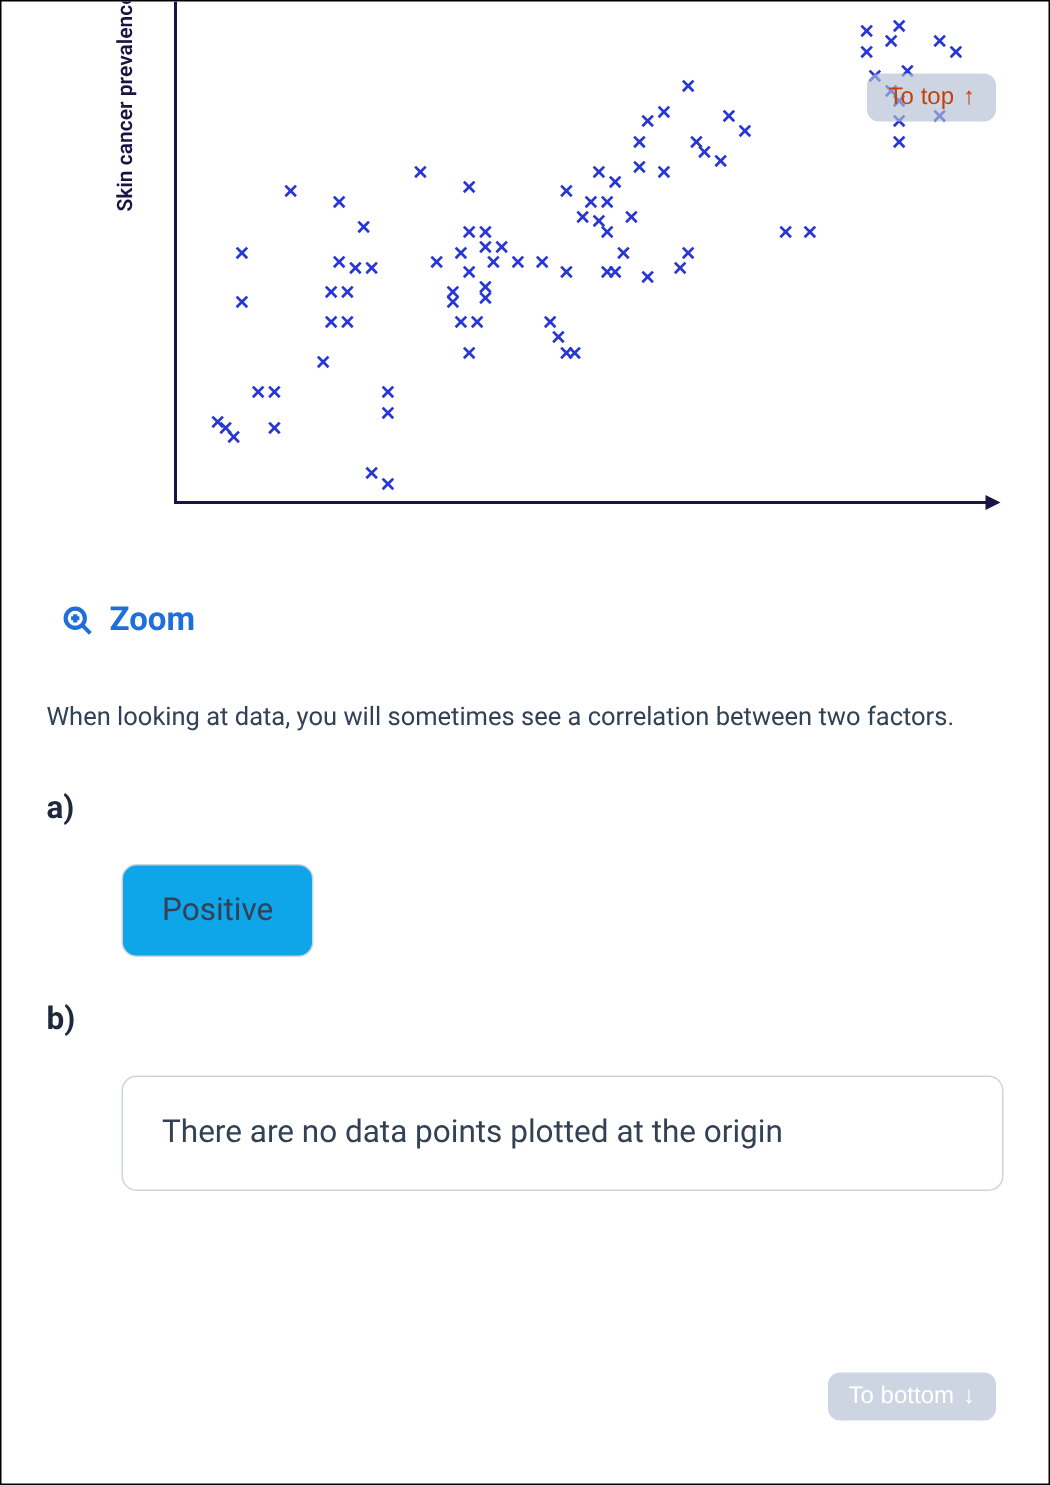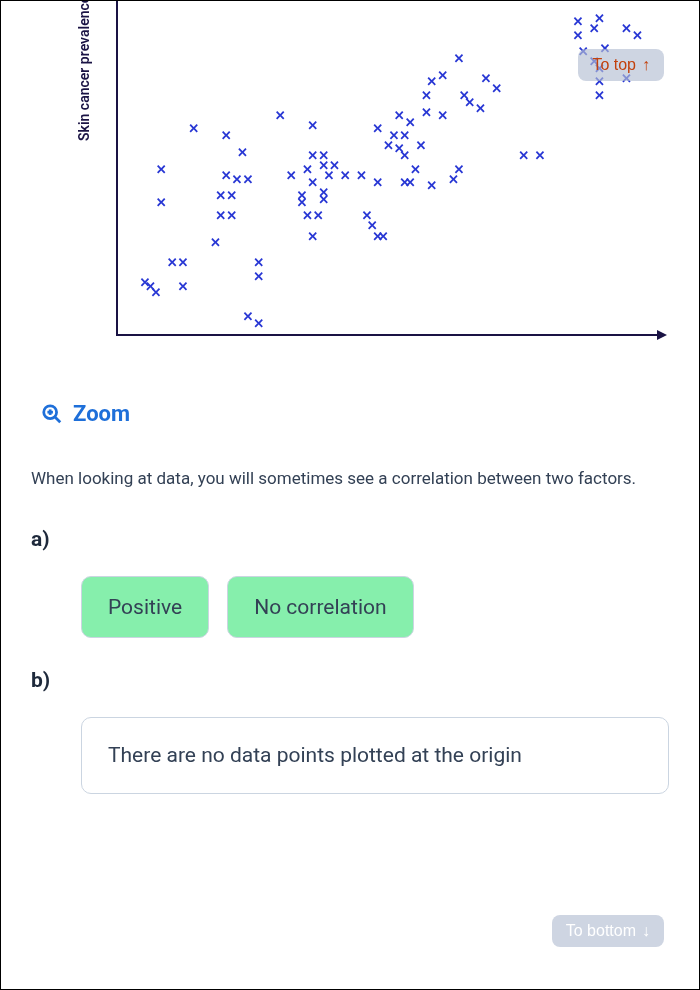--- a/index.html
+++ b/index.html
@@ -143,21 +143,21 @@
     .options {
       display: flex;
       gap: 18px;
       margin-left: 50px;
       flex-wrap: wrap;
     }
     .option-btn {
       padding: 18px 26px;
       border: 1.5px solid #cbd5e1;
       border-radius: 10px;
-      background: #86efac;
+      background: #0ea5e9;
       font-size: 21px;
       color: #334155;
       cursor: pointer;
       font-family: inherit;
     }
     .answer-box {
       margin-left: 50px;
       margin-right: 0;
       padding: 22px 26px;
       border: 1.5px solid #cbd5e1;
@@ -282,21 +282,20 @@
 
 <div class="content">
   <p class="intro-text">When looking at data, you will sometimes see a correlation between two factors.</p>
 
   <div class="question">
     <div class="question-header">
       <span class="question-letter">a)</span>
     </div>
     <div class="options">
       <button class="option-btn">Positive</button>
-      <button class="option-btn">No correlation</button>
     </div>
   </div>
 
   <div class="question">
     <div class="question-header">
       <span class="question-letter">b)</span>
     </div>
     <div class="answer-box">
       <span>There are no data points plotted at the origin</span>
     </div>

